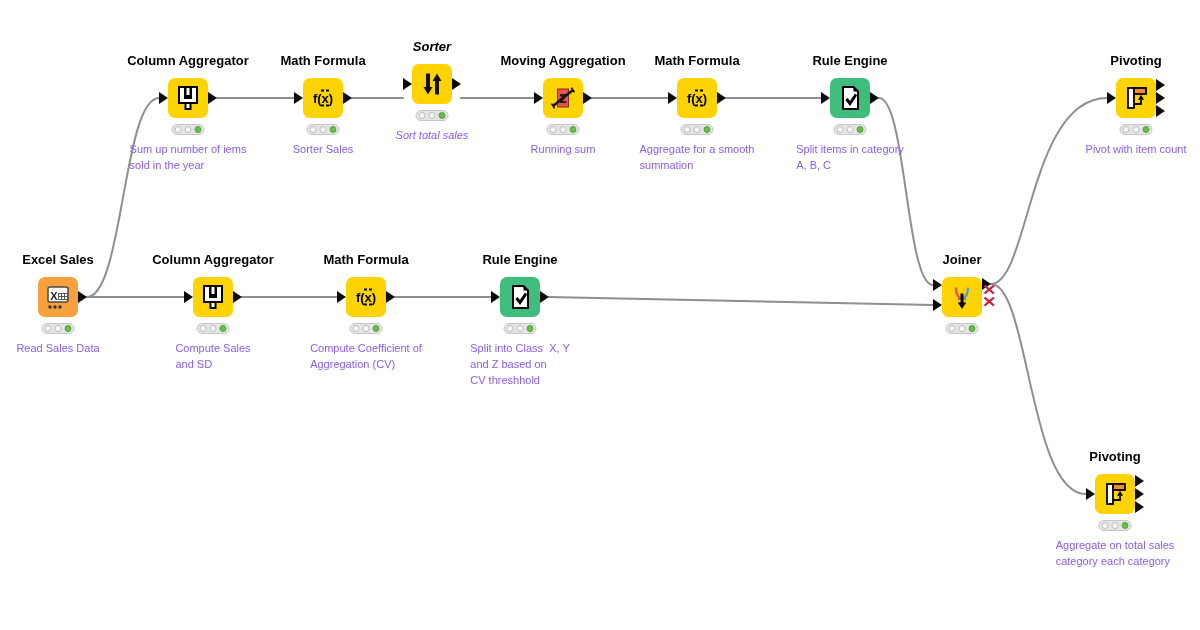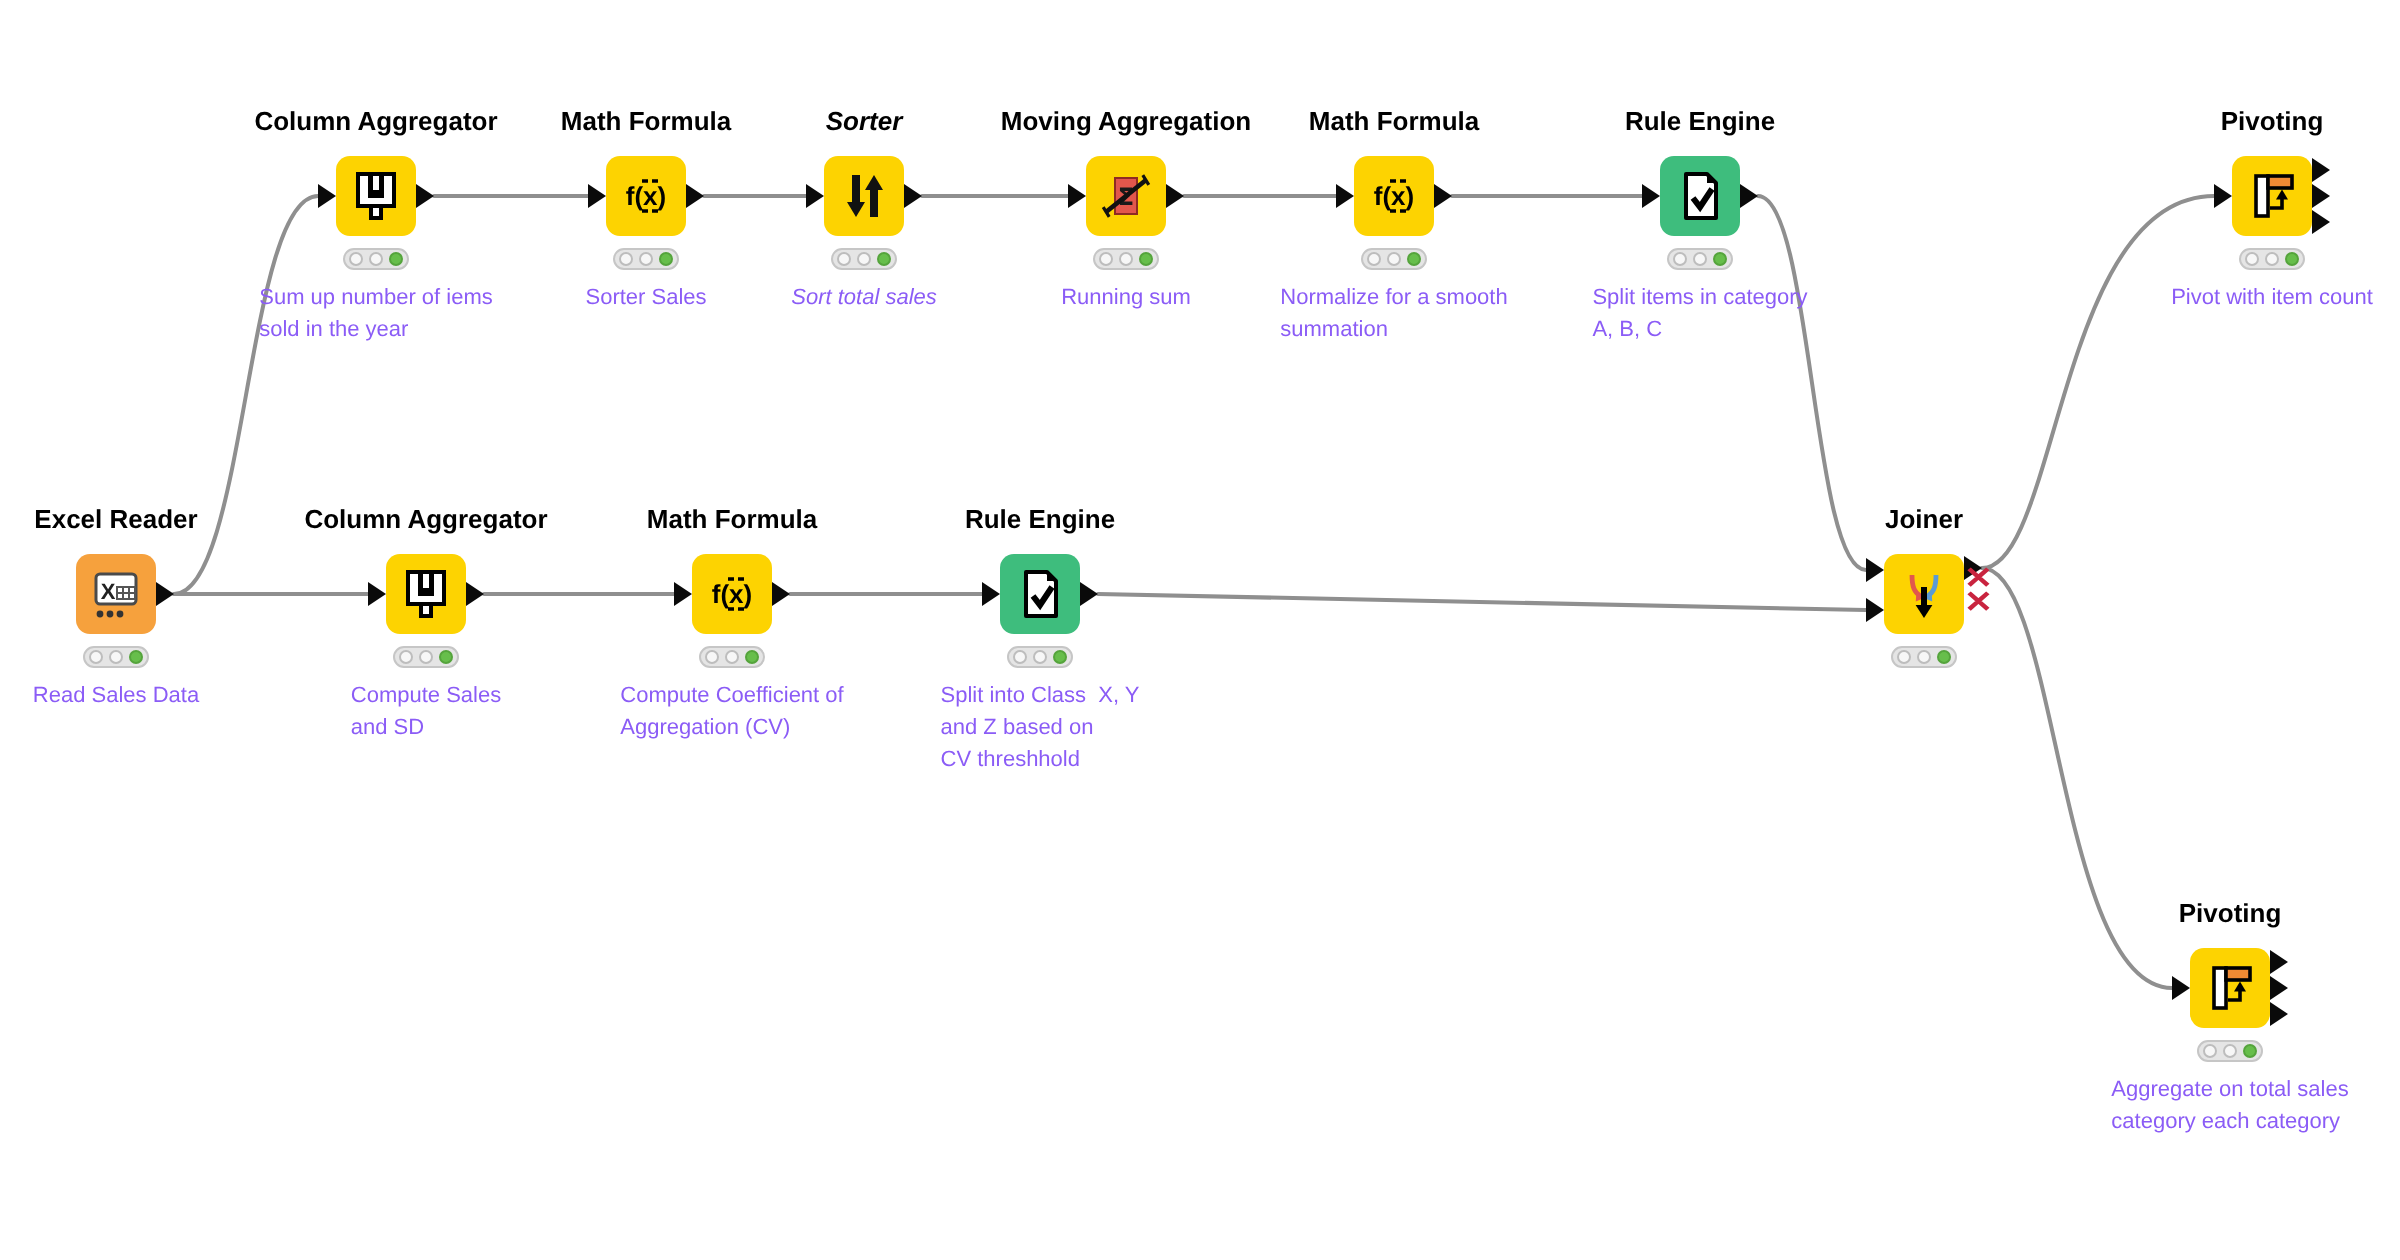--- a/index.html
+++ b/index.html
@@ -92,21 +92,21 @@
     <div class="node-status">
       <span class="dot"></span>
       <span class="dot"></span>
       <span class="dot on"></span>
     </div>
     <div class="node-desc">Sorter Sales</div>
   <span class="port in" style="top: 14px;"></span>
       <span class="port out" style="top: 14px;"></span>
     </div>
 
-  <div class="node" style="left: 412px; top: 78px; font-style: italic;">
+  <div class="node" style="left: 412px; top: 64px; font-style: italic;">
     <div class="node-title">Sorter</div>
     <div class="node-icon" style="background: rgb(253, 211, 1);">
         <svg viewBox="0 0 40 40">
           <path d="M16 9.5 v15" stroke="#111" stroke-width="4"></path>
           <path d="M11.5 23 h9 L16 30.5 z" fill="#111"></path>
           <path d="M25 30.5 v-15" stroke="#111" stroke-width="4"></path>
           <path d="M20.5 17 h9 L25 9.5 z" fill="#111"></path>
         </svg>
       </div>
     <div class="node-status">
@@ -145,21 +145,21 @@
         <svg viewBox="0 0 40 40">
           <text x="20" y="24.5" text-anchor="middle" font-family="Liberation Sans, sans-serif" font-size="13" font-weight="bold" fill="#000">f(x)</text>
           <path d="M18 12.5 h8 M18 27.5 h8" stroke="#000" stroke-width="1.8" stroke-dasharray="3 2" fill="none"></path>
         </svg>
       </div>
     <div class="node-status">
       <span class="dot"></span>
       <span class="dot"></span>
       <span class="dot on"></span>
     </div>
-    <div class="node-desc">Normalize for a smooth
+    <div class="node-desc">Aggregate for a smooth
 summation</div>
   <span class="port in" style="top: 14px;"></span>
       <span class="port out" style="top: 14px;"></span>
     </div>
 
   <div class="node" style="left: 830px; top: 78px;">
     <div class="node-title">Rule Engine</div>
     <div class="node-icon" style="background: rgb(62, 189, 125);">
         <svg viewBox="0 0 40 40">
           <path d="M13 9 h10.5 l4.5 4.5 V31 H13 z" fill="#fff" stroke="#000" stroke-width="2" stroke-linejoin="round"></path>
@@ -194,21 +194,21 @@
       <span class="dot on"></span>
     </div>
     <div class="node-desc">Pivot with item count</div>
   <span class="port in" style="top: 14px;"></span>
       <span class="port out" style="top: 1px;"></span>
       <span class="port out" style="top: 14px;"></span>
       <span class="port out" style="top: 27px;"></span>
     </div>
 
   <div class="node" style="left: 38px; top: 277px;">
-    <div class="node-title">Excel Reader</div>
+    <div class="node-title">Excel Sales</div>
     <div class="node-icon" style="background: rgb(246, 161, 61);">
         <svg viewBox="0 0 40 40">
           <rect x="10" y="10" width="20" height="15" rx="2" fill="#fff" stroke="#4a4a4a" stroke-width="1.5"></rect>
           <text x="16" y="22.5" text-anchor="middle" font-size="11" font-weight="bold" fill="#222" font-family="Liberation Sans, sans-serif">X</text>
           <g stroke="#555" stroke-width="1" fill="#fff">
             <rect x="20.5" y="16.5" width="3" height="3"></rect>
             <rect x="23.5" y="16.5" width="3" height="3"></rect>
             <rect x="26.5" y="16.5" width="3" height="3"></rect>
             <rect x="20.5" y="19.5" width="3" height="3"></rect>
             <rect x="23.5" y="19.5" width="3" height="3"></rect>

